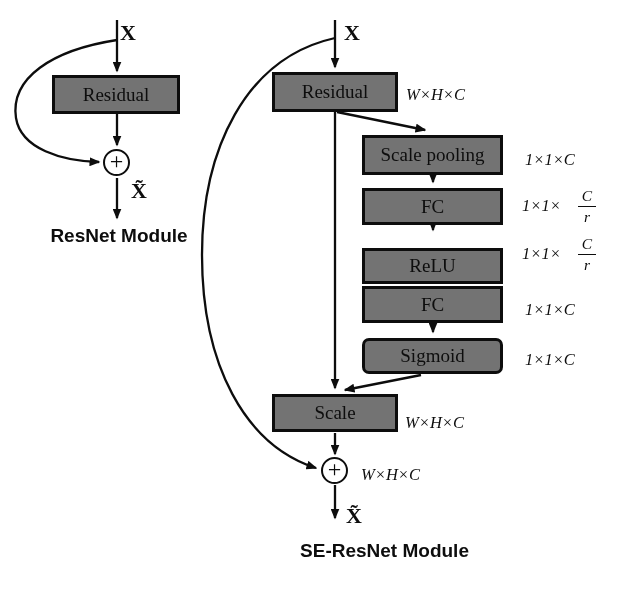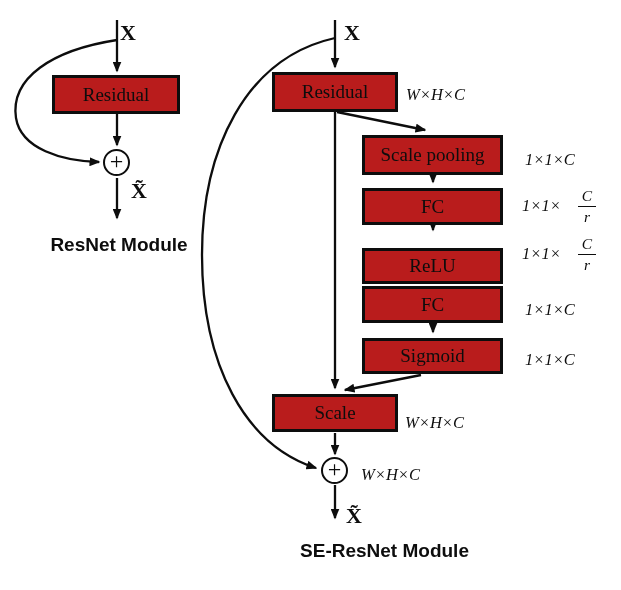--- a/index.html
+++ b/index.html
@@ -18,21 +18,21 @@
   }
   #wires {
     position: absolute;
     left: 0;
     top: 0;
     z-index: 1;
   }
   .box {
     position: absolute;
     box-sizing: border-box;
-    background: #b91c1c;
+    background: #737373;
     border: 3.5px solid #0d0d0d;
     display: flex;
     align-items: center;
     justify-content: center;
     font-size: 19px;
     z-index: 2;
     white-space: nowrap;
   }
   .io-label {
     position: absolute;
@@ -134,21 +134,21 @@
     <div class="box" style="left:52px; top:75px; width:128px; height:39px;">
       <span>Residual</span>
     </div>
 
     <div class="sum-circle" style="left:103px; top:149px;">
       <span>+</span>
     </div>
 
     <div class="io-label" style="left:131px; top:180px;">X̃</div>
 
-    <div class="title" style="left:24px; top:234px; width:190px;text-align:center;">ResNet Module</div>
+    <div class="title" style="left:24px; top:225px; width:190px;text-align:center;">ResNet Module</div>
   </div>
 
   <div>
     <div class="io-label" style="left:344px; top:22px;">X</div>
 
     <div class="box" style="left:272px; top:72px; width:126px; height:40px;">
       <span>Residual</span>
     </div>
     <div class="dim" style="left:406px; top:86px;">W×H×C</div>
 
@@ -177,21 +177,21 @@
         <span class="num">C</span>
         <span class="den">r</span>
       </span>
     </div>
 
     <div class="box" style="left:362px; top:286px; width:141px; height:37px;">
       <span>FC</span>
     </div>
     <div class="dim" style="left:525px; top:301px;">1×1×C</div>
 
-    <div class="box" style="left:362px; top:338px; width:141px; height:36px;">
+    <div class="box" style="left:362px; top:338px; width:141px; height:36px;border-radius:7px;">
       <span>Sigmoid</span>
     </div>
     <div class="dim" style="left:525px; top:351px;">1×1×C</div>
 
     <div class="box" style="left:272px; top:394px; width:126px; height:38px;">
       <span>Scale</span>
     </div>
     <div class="dim" style="left:405px; top:414px;">W×H×C</div>
 
     <div class="sum-circle" style="left:321px; top:457px;">

